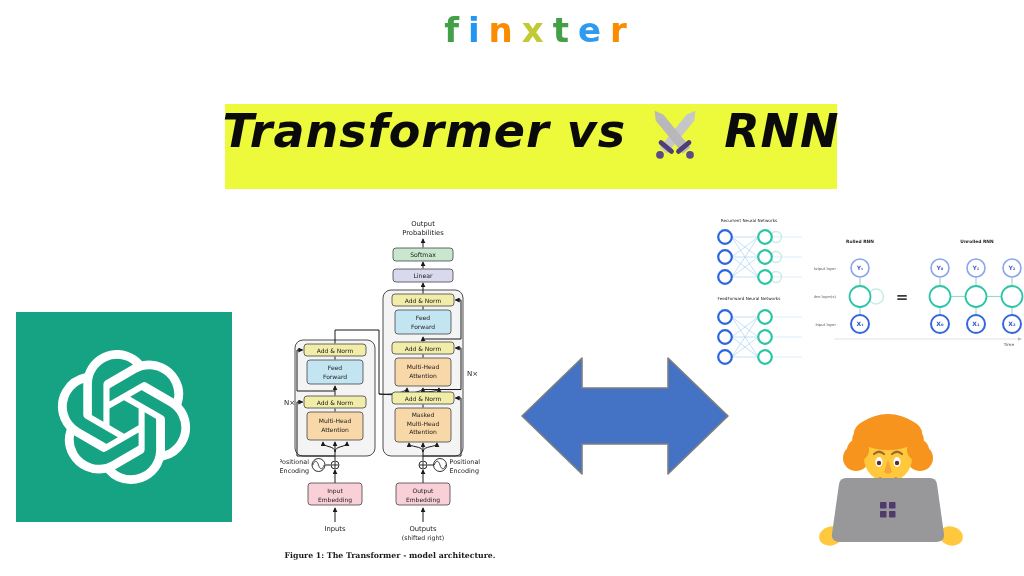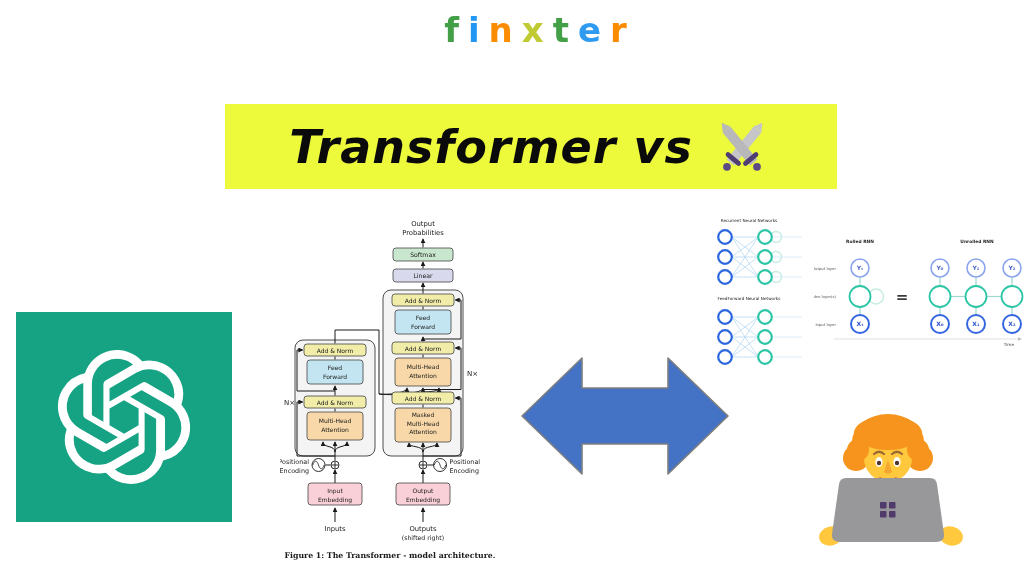--- a/index.html
+++ b/index.html
@@ -12,21 +12,21 @@
   .finxter {
     position:absolute; left:380px; top:6px; width:320px; height:48px;
     display:flex; justify-content:center; align-items:center;
     font-size:34px; font-weight:bold; letter-spacing:9px;
   }
   .fx-0{color:#43A047}.fx-1{color:#2196F3}.fx-2{color:#FB8C00}
   .fx-3{color:#C0CA33}.fx-4{color:#43A047}.fx-5{color:#2F9BF0}.fx-6{color:#FB8C00}
   
   .banner {
     position:absolute; left:225px; top:104px; width:612px; height:85px;
-    background:#EDF93B; display:flex; align-items:center; justify-content:center;
+    background:#EDF93B; display:flex; justify-content:center;
     gap:18px; white-space:nowrap; overflow:visible;
   }
   .banner-text {
     font-family:"DejaVu Sans", sans-serif; font-style:italic; font-weight:bold;
     font-size:46px; color:#0a0a0a; letter-spacing:1px;
   }
   .swords { width:62px; height:62px; flex:0 0 auto; }
   
   .openai {
     position:absolute; left:16px; top:312px; width:216px; height:210px;
@@ -61,20 +61,21 @@
     <svg class="swords" viewBox="0 0 64 64">
       <line x1="20" y1="48" x2="48" y2="14" stroke="#C6C6C8" stroke-width="10"></line>
       <polygon points="51.9,17.2 44.1,10.8 53,7" fill="#C6C6C8"></polygon>
       <line x1="44" y1="48" x2="16" y2="14" stroke="#B8B8BA" stroke-width="10"></line>
       <polygon points="12.1,17.2 19.9,10.8 11,7" fill="#B8B8BA"></polygon>
       <line x1="17.6" y1="39.9" x2="28.4" y2="48.9" stroke="#4F3D73" stroke-width="5" stroke-linecap="round"></line>
       <line x1="46.4" y1="39.9" x2="35.6" y2="48.9" stroke="#4F3D73" stroke-width="5" stroke-linecap="round"></line>
       <circle cx="16.5" cy="52.5" r="4" fill="#5B4A85"></circle>
       <circle cx="47.5" cy="52.5" r="4" fill="#5B4A85"></circle>
     </svg>
+    <span class="banner-text">RNN</span>
   </div>
 
   <div class="openai">
     <svg width="134" height="134" viewBox="0 0 24 24">
       <path fill="#ffffff" d="M22.2819 9.8211a5.9847 5.9847 0 0 0-.5157-4.9108 6.0462 6.0462 0 0 0-6.5098-2.9A6.0651 6.0651 0 0 0 4.9807 4.1818a5.9847 5.9847 0 0 0-3.9977 2.9 6.0462 6.0462 0 0 0 .7427 7.0966 5.98 5.98 0 0 0 .511 4.9107 6.051 6.051 0 0 0 6.5146 2.9001A5.9847 5.9847 0 0 0 13.2599 24a6.0557 6.0557 0 0 0 5.7718-4.2058 5.9894 5.9894 0 0 0 3.9977-2.9001 6.0557 6.0557 0 0 0-.7475-7.073zm-9.022 12.6081a4.4755 4.4755 0 0 1-2.8764-1.0408l.1419-.0804 4.7783-2.7582a.7948.7948 0 0 0 .3927-.6813v-6.7371l2.02 1.1686a.071.071 0 0 1 .038.0615v5.5826a4.504 4.504 0 0 1-4.4945 4.4851zm-9.6607-4.1254a4.4708 4.4708 0 0 1-.5346-3.0137l.142.0852 4.783 2.7582a.7712.7712 0 0 0 .7806 0l5.8428-3.3685v2.3324a.0804.0804 0 0 1-.0332.0615L9.74 19.9502a4.4992 4.4992 0 0 1-6.1408-1.6464zM2.3408 7.8956a4.485 4.485 0 0 1 2.3655-1.9728V11.6a.7664.7664 0 0 0 .3879.6765l5.8144 3.3543-2.0201 1.1685a.0757.0757 0 0 1-.071 0l-4.8303-2.7865A4.504 4.504 0 0 1 2.3408 7.8956zm16.5963 3.8558L13.1038 8.364 15.1192 7.2a.0757.0757 0 0 1 .071 0l4.8303 2.7913a4.4944 4.4944 0 0 1-.6765 8.1042v-5.6772a.79.79 0 0 0-.407-.667zm2.0107-3.0231l-.142-.0852-4.7735-2.7818a.7759.7759 0 0 0-.7854 0L9.409 9.2297V6.8974a.0662.0662 0 0 1 .0284-.0615l4.8303-2.7866a4.4992 4.4992 0 0 1 6.6802 4.66zM8.3065 12.863l-2.02-1.1638a.0804.0804 0 0 1-.038-.0567V6.0742a4.4992 4.4992 0 0 1 7.3757-3.4537l-.142.0805L8.704 5.459a.7948.7948 0 0 0-.3927.6813zm1.0976-2.3654l2.602-1.4998 2.6069 1.4998v2.9994l-2.5974 1.4997-2.6067-1.4997z"></path>
     </svg>
   </div>
 
   <svg class="transformer-svg" viewBox="0 0 220 350">
     <defs>

